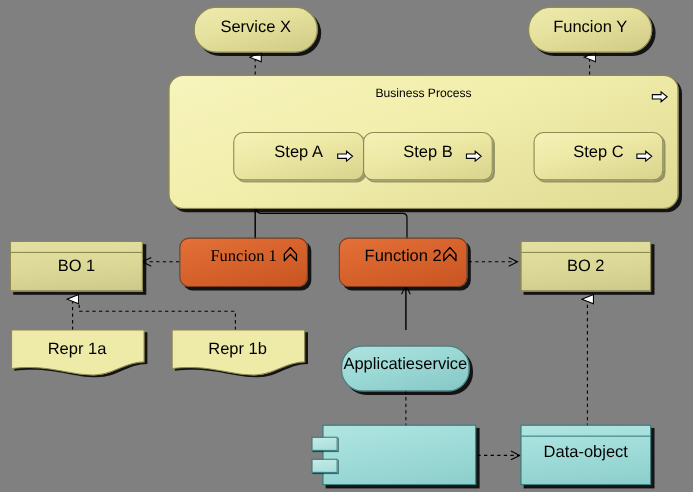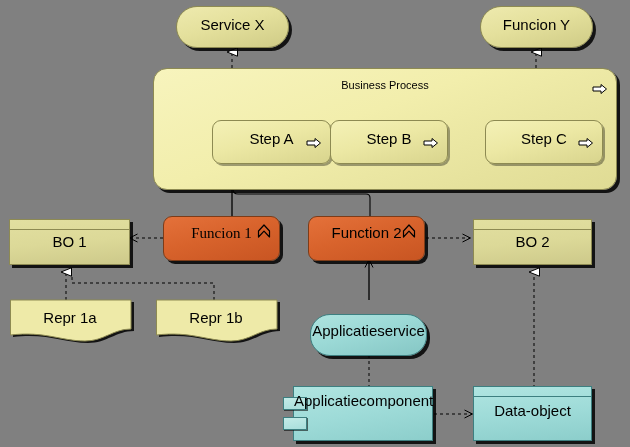--- a/index.html
+++ b/index.html
@@ -296,21 +296,20 @@
     <span class="label" style="width:122px;">Repr 1b</span>
   </div>
 
   <div class="node appservice" style="left:310px; top:314px; width:117px; height:42px;">
     <span class="label">Applicatieservice</span>
   </div>
 
   <div class="node appcomp" style="left:293px; top:386px; width:140px; height:55px;">
     <span class="pin p1"></span>
     <span class="pin p2"></span>
-    <span class="label">Applicatiecomponent</span>
   </div>
 
   <div class="node dataobj" style="left:473px; top:386px; width:119px; height:55px;">
     <span class="divider"></span>
     <span class="label">Data-object</span>
   </div>
 
 </div>
 
 </body></html>

